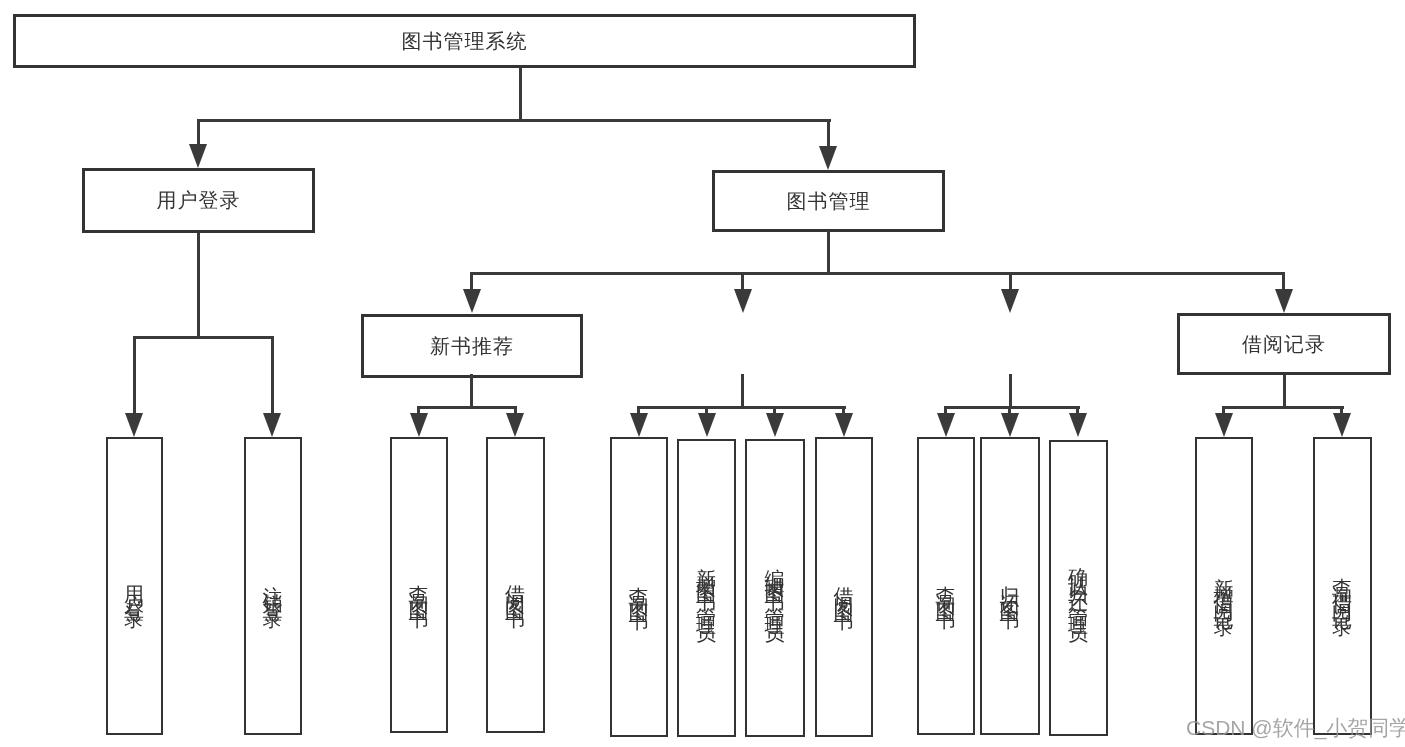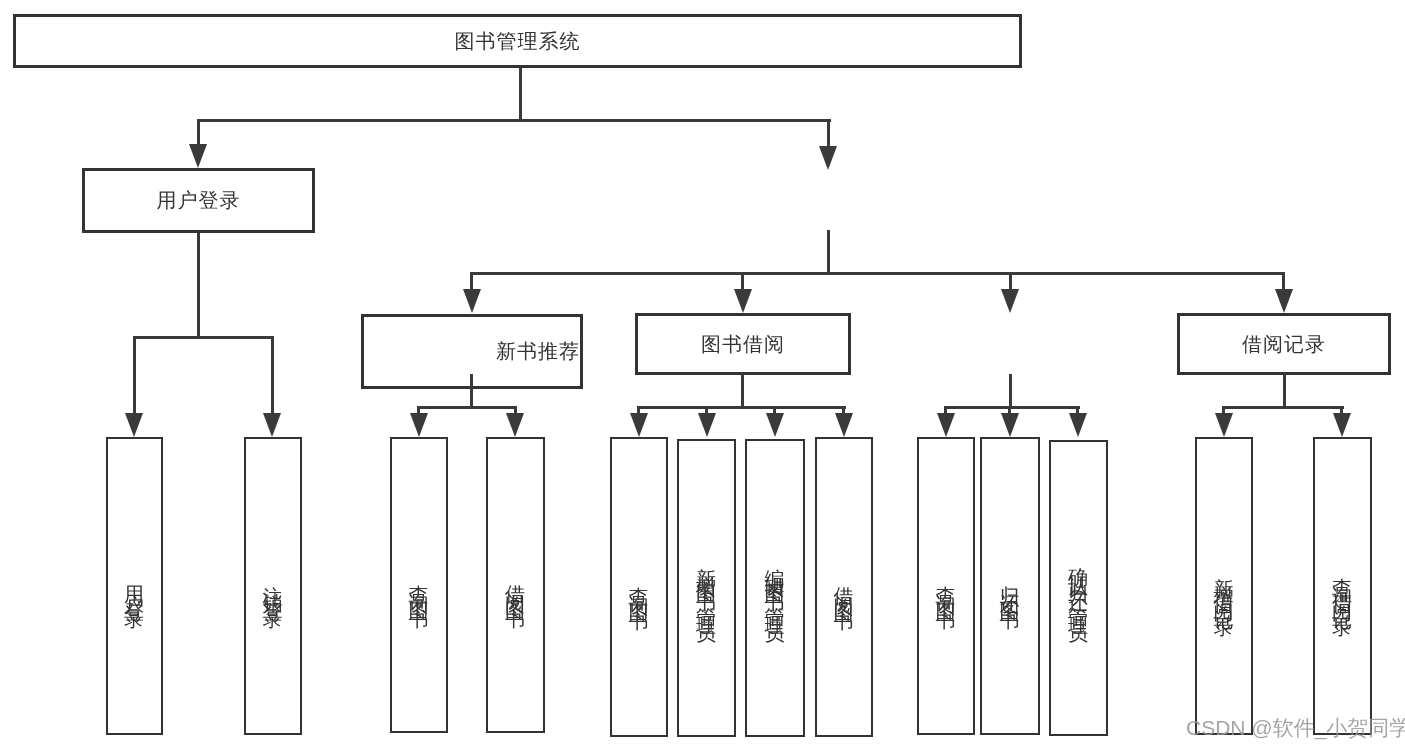--- a/index.html
+++ b/index.html
@@ -29,58 +29,58 @@
   .watermark{
     position:absolute;left:1186px;top:714px;z-index:10;
     font-size:21px;color:#969696;opacity:.85;white-space:nowrap;
   }
 </style>
 </head>
 <body>
 
 <div id="canvas">
 
-  <div class="hbox" style="left:13px;top:14px;width:1009px;height:54px;align-items:center;">
+  <div class="hbox" style="left:13px;top:14px;width:903px;height:54px;align-items:center;">
     <span>图书管理系统</span>
   </div>
 
   <div class="ln" style="left:519px;top:68px;width:3px;height:51px;"></div>
   <div class="ln" style="left:198px;top:119px;width:633px;height:3px;"></div>
   <div class="ln" style="left:197px;top:119px;width:3px;height:27px;"></div>
   <div class="ln" style="left:827px;top:119px;width:3px;height:29px;"></div>
   <div class="arr" style="left:189px;top:144px;"></div>
   <div class="arr" style="left:819px;top:146px;"></div>
 
   <div class="hbox" style="left:82px;top:168px;width:233px;height:65px;">
     <span>用户登录</span>
+  </div>
+  <div class="hbox" style="left:712px;top:170px;width:233px;height:62px;">
+    <span>图书管理</span>
   </div>
 
   <div class="ln" style="left:197px;top:233px;width:3px;height:104px;"></div>
   <div class="ln" style="left:133px;top:336px;width:141px;height:3px;"></div>
   <div class="ln" style="left:133px;top:336px;width:3px;height:78px;"></div>
   <div class="ln" style="left:271px;top:336px;width:3px;height:78px;"></div>
   <div class="arr" style="left:125px;top:413px;"></div>
   <div class="arr" style="left:263px;top:413px;"></div>
 
   <div class="ln" style="left:827px;top:230px;width:3px;height:44px;"></div>
   <div class="ln" style="left:471px;top:272px;width:814px;height:3px;"></div>
   <div class="ln" style="left:470px;top:272px;width:3px;height:19px;"></div>
   <div class="ln" style="left:741px;top:272px;width:3px;height:19px;"></div>
   <div class="ln" style="left:1009px;top:272px;width:3px;height:19px;"></div>
   <div class="ln" style="left:1282px;top:272px;width:3px;height:19px;"></div>
   <div class="arr" style="left:463px;top:289px;"></div>
   <div class="arr" style="left:734px;top:289px;"></div>
   <div class="arr" style="left:1001px;top:289px;"></div>
   <div class="arr" style="left:1275px;top:289px;"></div>
 
-  <div class="hbox" style="left:361px;top:314px;width:222px;height:75px;justify-content:flex-end;">
+  <div class="hbox" style="left:361px;top:314px;width:222px;height:64px;">
     <span>新书推荐</span>
-  </div>
-  <div class="hbox" style="left:635px;top:313px;width:216px;height:62px;">
-    <span>图书借阅</span>
   </div>
   <div class="hbox" style="left:1177px;top:313px;width:214px;height:62px;">
     <span>借阅记录</span>
   </div>
 
   <div class="ln" style="left:470px;top:374px;width:3px;height:34px;"></div>
   <div class="ln" style="left:418px;top:406px;width:99px;height:3px;"></div>
   <div class="ln" style="left:417px;top:406px;width:3px;height:9px;"></div>
   <div class="ln" style="left:514px;top:406px;width:3px;height:9px;"></div>
   <div class="arr" style="left:410px;top:413px;"></div>

